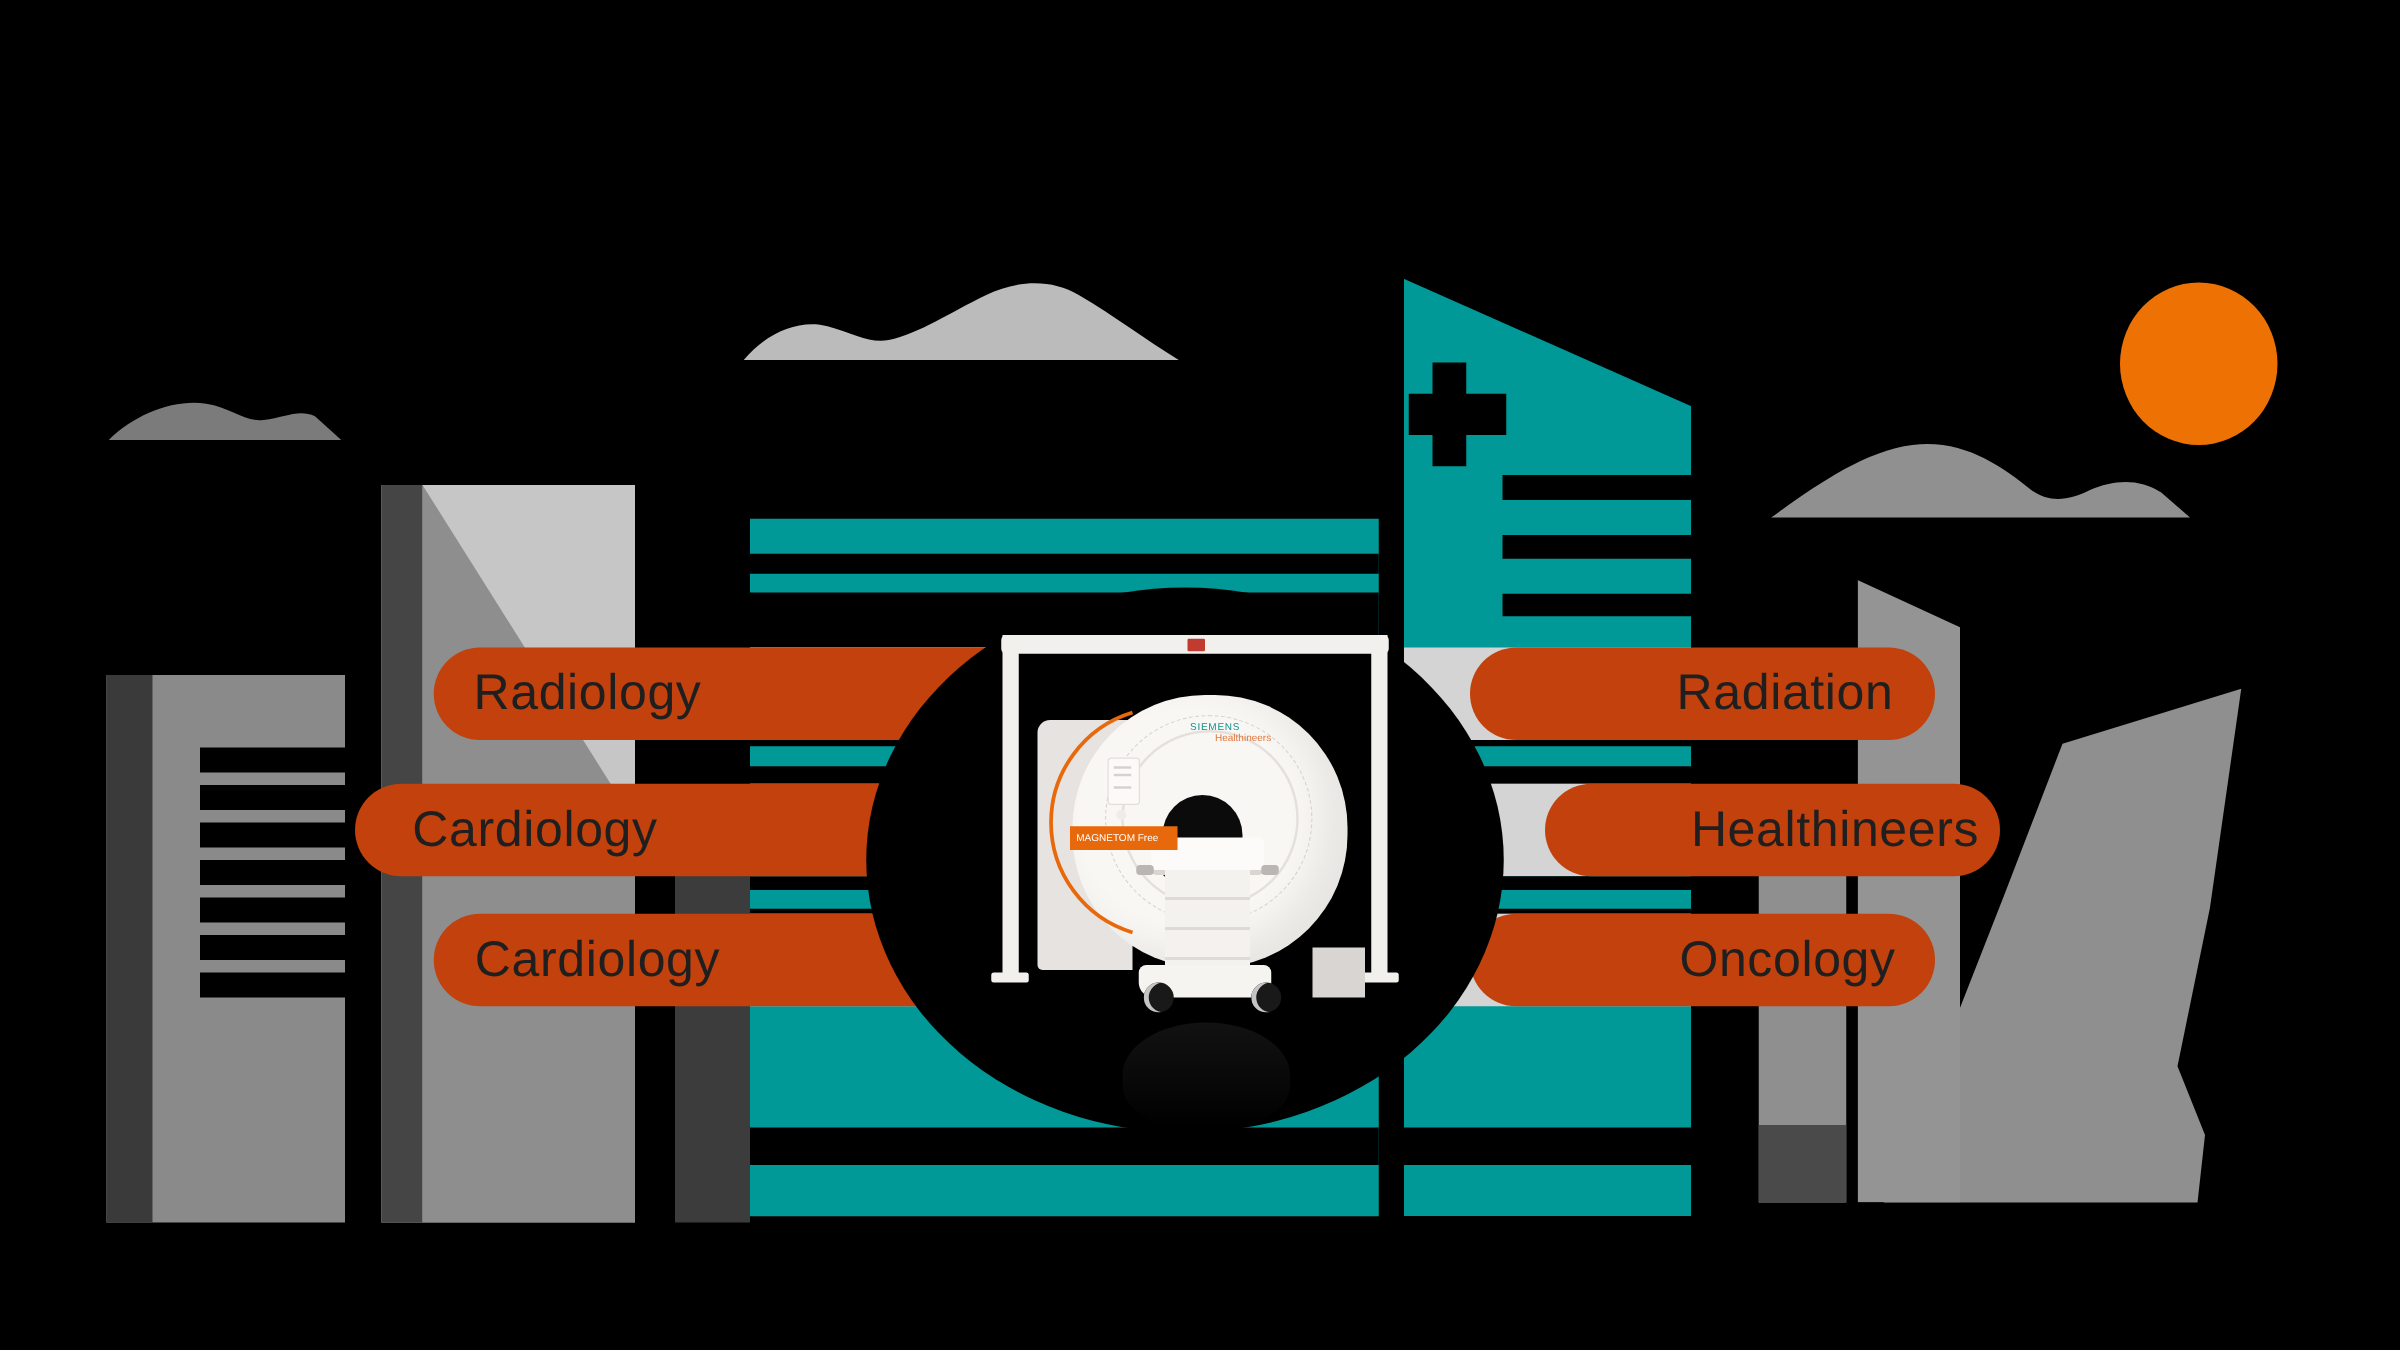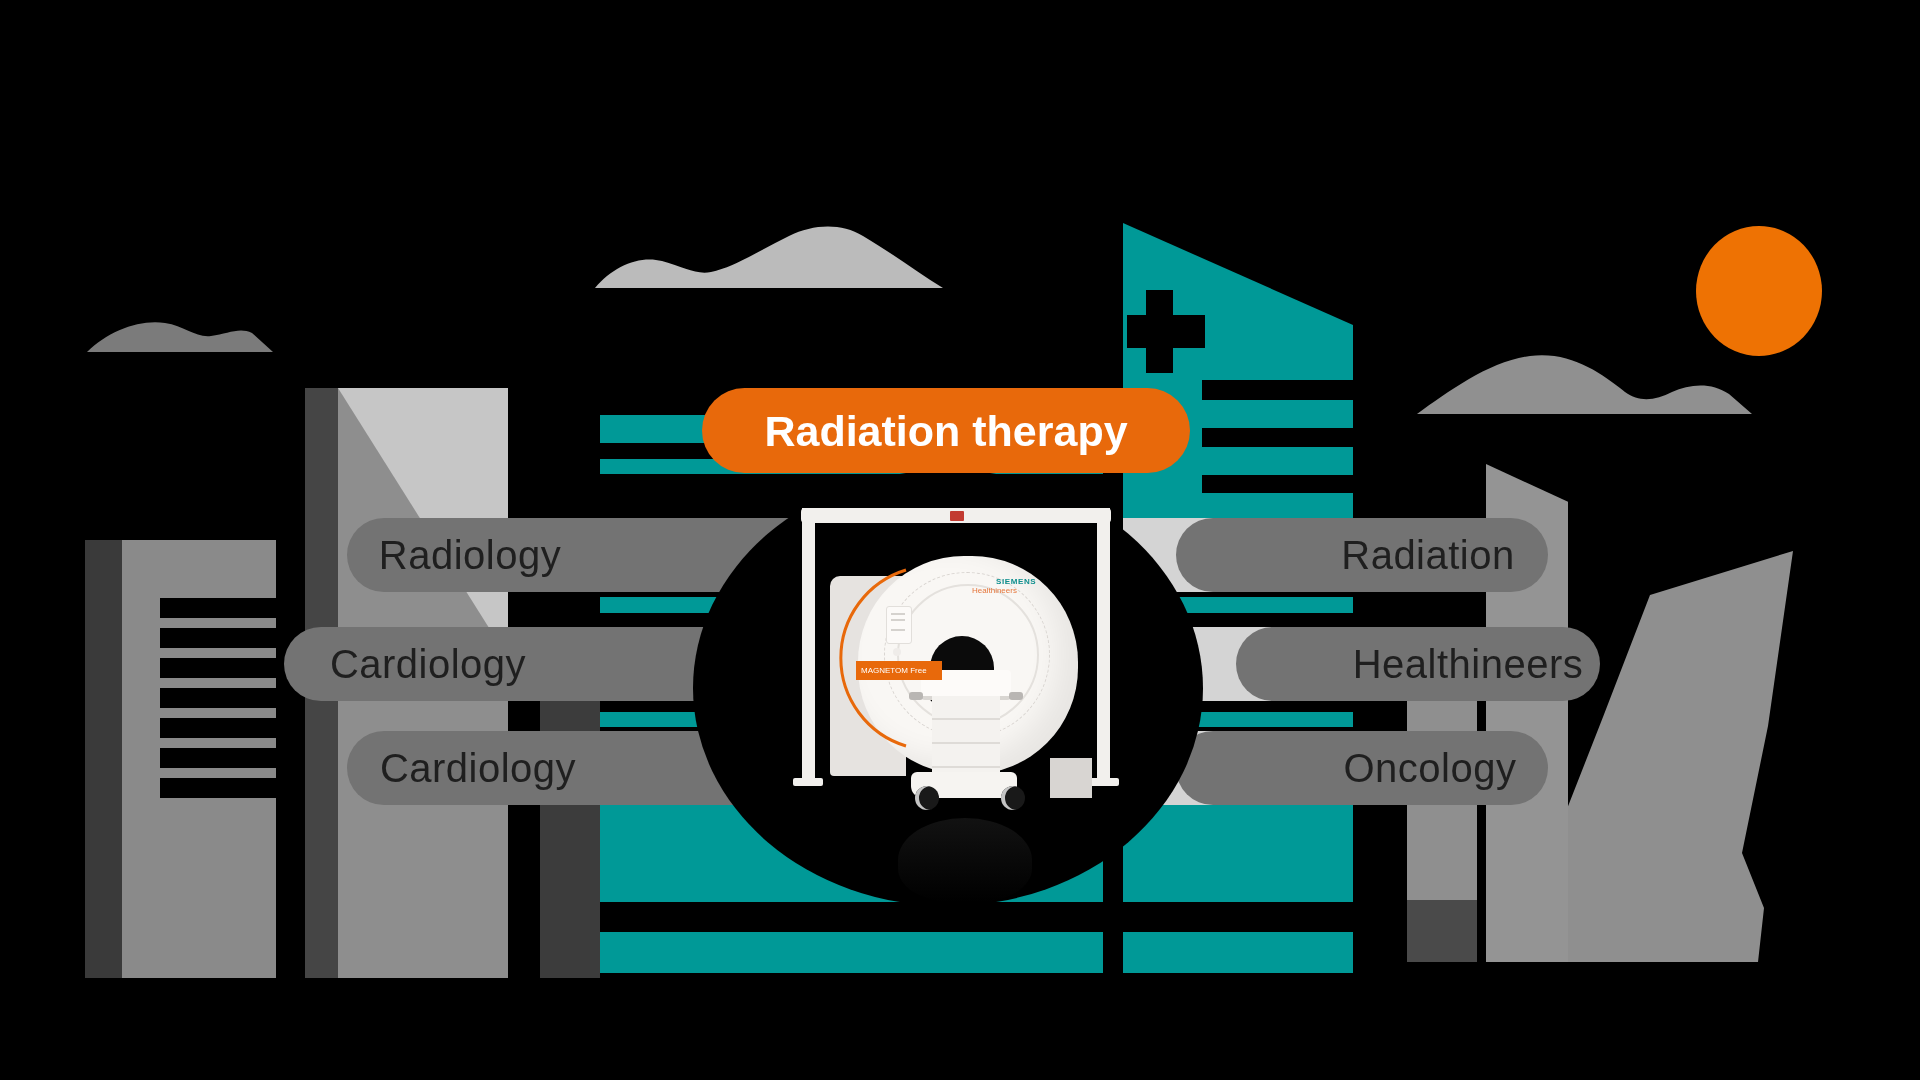--- a/index.html
+++ b/index.html
@@ -26,21 +26,21 @@
       clip-path:polygon(0 0,100% 13.6%,100% 100%,0 100%);}
   .tower .stripe{position:absolute;left:79px;width:151px;background:#000;}
   .cross-v{position:absolute;left:23px;top:67px;width:27px;height:83px;background:#000;}
   .cross-h{position:absolute;left:4px;top:92px;width:78px;height:33px;background:#000;}
   .blackBar{left:1353px;top:698px;width:250px;height:19px;background:#000;}
   .column{left:1407px;top:697px;width:70px;height:265px;background:#8F8F8F;}
   .column-dark{position:absolute;left:0;top:203px;width:70px;height:62px;background:#4A4A4A;}
   .narrowTower{left:1486px;top:464px;width:82px;height:498px;background:#949494;
       clip-path:polygon(0 0,100% 7.6%,100% 100%,0 100%);}
   
-  .pill{background:#737373;border-radius:999px;}
+  .pill{background:#c2410c;border-radius:999px;}
   .pill span{position:absolute;top:50%;transform:translate(-50%,-50%);
       font-size:40px;color:#1F1F1F;white-space:nowrap;letter-spacing:0.5px;}
   .pill-radiology{left:347px;top:518px;width:590px;height:74px;}
   .pill-cardiology{left:284px;top:627px;width:580px;height:74px;}
   .pill-neurology{left:347px;top:731px;width:590px;height:74px;}
   .pill-pediatrics{left:1176px;top:518px;width:372px;height:74px;}
   .pill-orthopedics{left:1236px;top:627px;width:364px;height:74px;}
   .pill-oncology{left:1176px;top:731px;width:372px;height:74px;}
   .pill-center{left:702px;top:388px;width:488px;height:85px;background:#E8690B;border-radius:43px;}
   .pill-center span{position:absolute;left:50%;top:50%;transform:translate(-50%,-50%);
@@ -67,21 +67,21 @@
   .rail-l{left:909px;} .rail-r{left:1009px;}
   .pedestal{left:932px;top:696px;width:68px;height:78px;background:#F4F2EF;
       background-image:repeating-linear-gradient(#F4F2EF 0 22px,#DEDBD7 22px 24px);}
   .cart{left:911px;top:772px;width:106px;height:26px;background:#F6F4F1;border-radius:6px 6px 12px 12px;}
   .wheel{top:786px;width:24px;height:24px;background:#191919;border-radius:50%;
       box-shadow:inset 4px 0 0 #C4C4C4;}
   .wheel-l{left:915px;} .wheel-r{left:1001px;}
   .reflection{left:898px;top:818px;width:134px;height:84px;border-radius:50% 50% 40% 40%;
       background:linear-gradient(#121212,rgba(0,0,0,0));}
   .brand{left:952px;top:577px;width:90px;line-height:9px;}
-  .brand .b1{font-size:8px;font-weight:bold;color:#0F8F8E;letter-spacing:0.6px;margin-left:44px;}
+  .brand .b1{font-size:8px;font-weight:normal;color:#0F8F8E;letter-spacing:0.6px;}
   .brand .b2{font-size:8px;color:#E5763B;padding-left:20px;}
   .model{left:856px;top:661px;width:86px;height:19px;background:#E8690B;}
   .model span{font-size:8px;color:#FFF;line-height:19px;padding-left:5px;display:block;white-space:nowrap;}
   .panel{left:886px;top:606px;width:24px;height:36px;background:#FCFAF8;border:1px solid #E2DFDB;border-radius:3px;}
   .panel i{position:absolute;left:4px;width:14px;height:2px;background:#D5D2CE;}
   .knob{left:893px;top:648px;width:8px;height:8px;background:#EFECE9;border-radius:50%;}
 </style>
 </head>
 <body>
 
@@ -200,17 +200,14 @@
     <div class="abs knob"></div>
     <div class="abs brand">
       <div class="b1">SIEMENS</div>
       <div class="b2">Healthineers</div>
     </div>
     <div class="abs model">
       <span>MAGNETOM Free</span>
     </div>
   </div>
 
-  <div class="abs pill-center">
-    <span>Radiation therapy</span>
-  </div>
 
 </div>
 
 </body></html>

